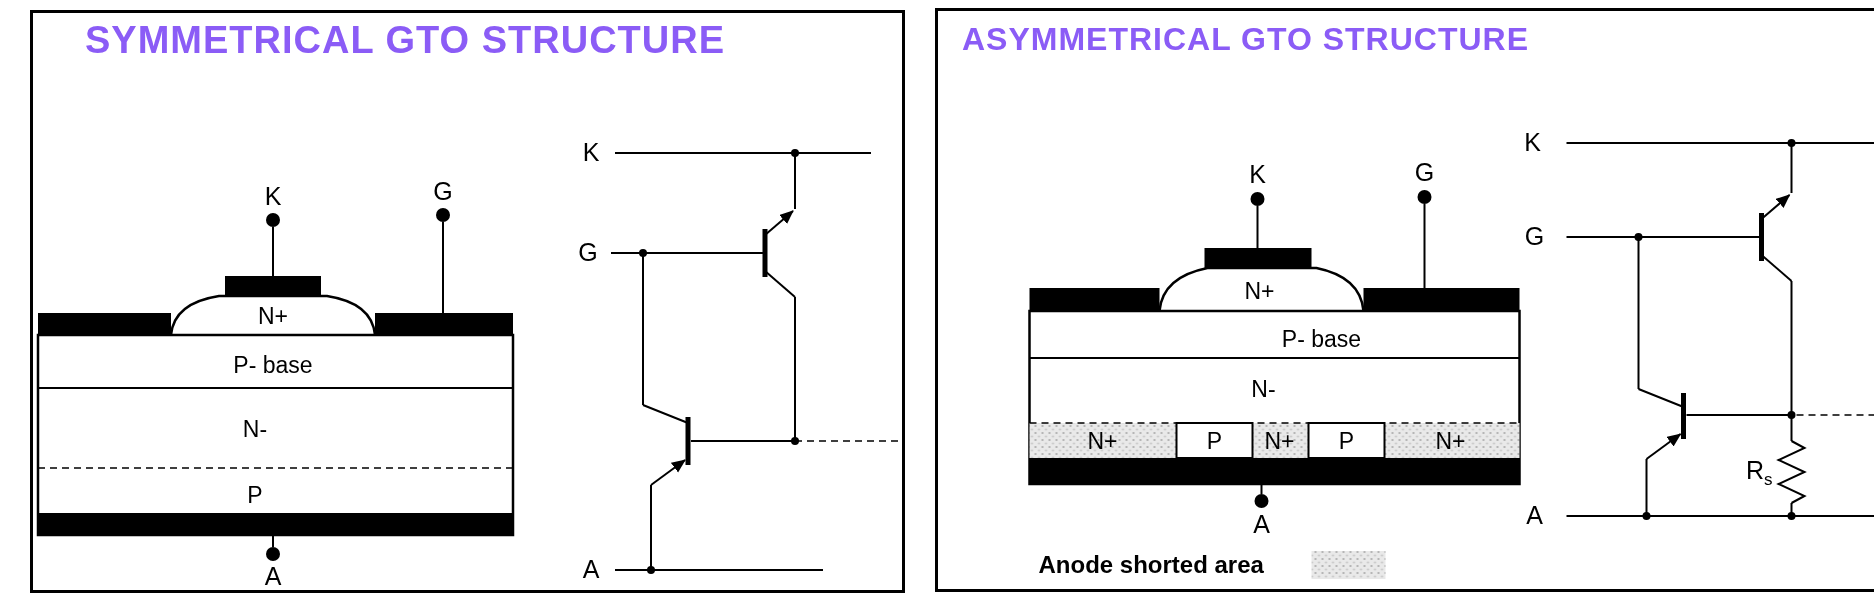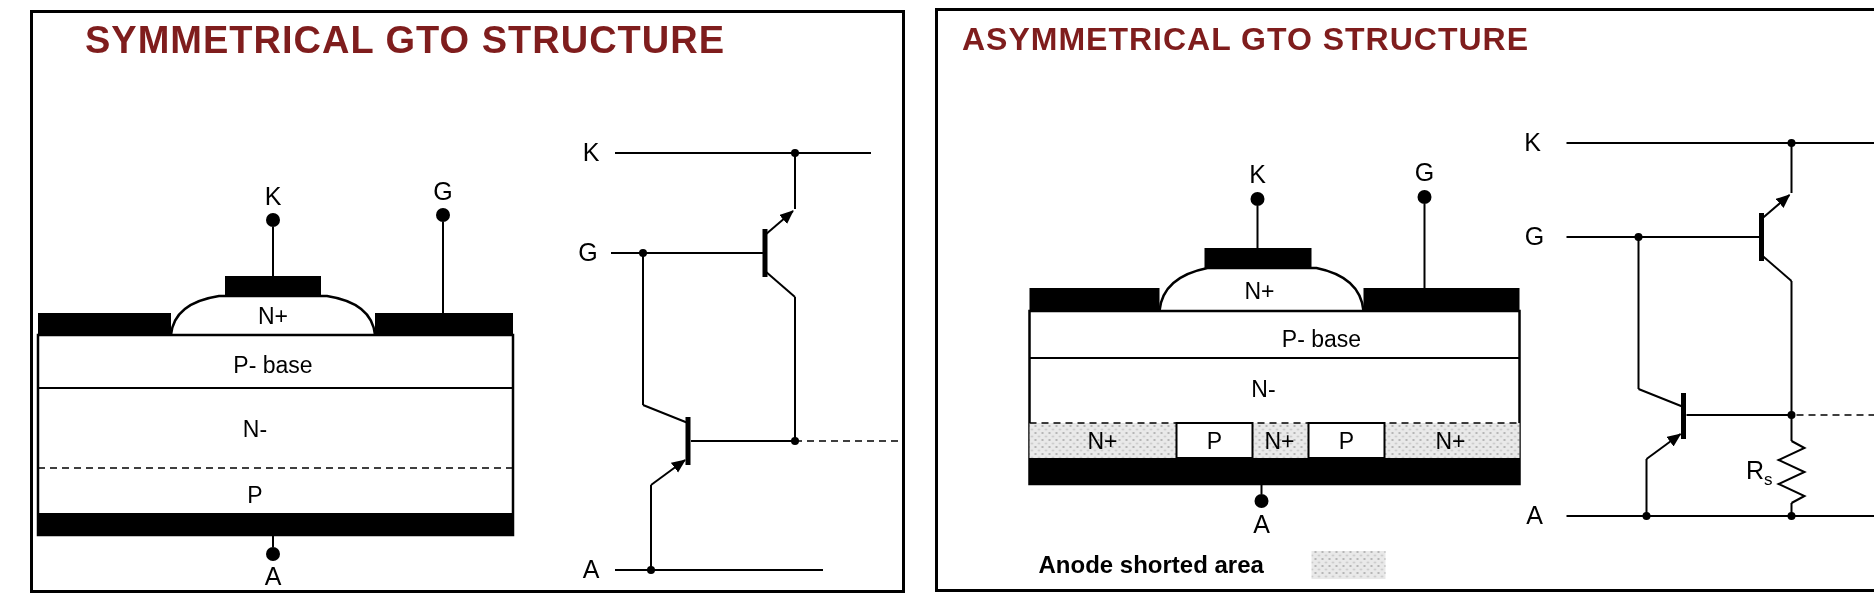--- a/index.html
+++ b/index.html
@@ -2,21 +2,21 @@
 <html><head>
 <meta charset="utf-8">
 <style>
   * { margin:0; padding:0; box-sizing:border-box; }
   html,body { background:#ffffff; }
   body { width:1874px; height:603px; font-family:"Liberation Sans", sans-serif; }
   .stage { position:relative; width:1874px; height:603px; background:#ffffff; overflow:hidden; }
   .panel { position:absolute; border:3px solid #000; background:#fff; }
   .panel-left  { left:30px;  top:10px; width:875px; height:583px; }
   .panel-right { left:935px; top:8px;  width:1104px; height:584px; }
-  .panel-title { position:absolute; font-weight:bold; color:#7f1d1d; letter-spacing:1px; white-space:nowrap; }
+  .panel-title { position:absolute; font-weight:bold; color:#8b5cf6; letter-spacing:1px; white-space:nowrap; }
   .title-left  { left:52px; top:6px;  font-size:38px; }
   .title-right { left:24px; top:10px; font-size:32px; }
   .panel svg { position:absolute; left:0; top:0; width:100%; height:100%; }
   svg text { font-family:"Liberation Sans", sans-serif; fill:#000; }
   .lbl  { font-size:23px; }
   .term { font-size:25px; }
   .legend-text { font-size:24px; font-weight:bold; }
   .mid { text-anchor:middle; }
   .end { text-anchor:end; }
   .ln   { stroke:#000; stroke-width:2;   fill:none; }

